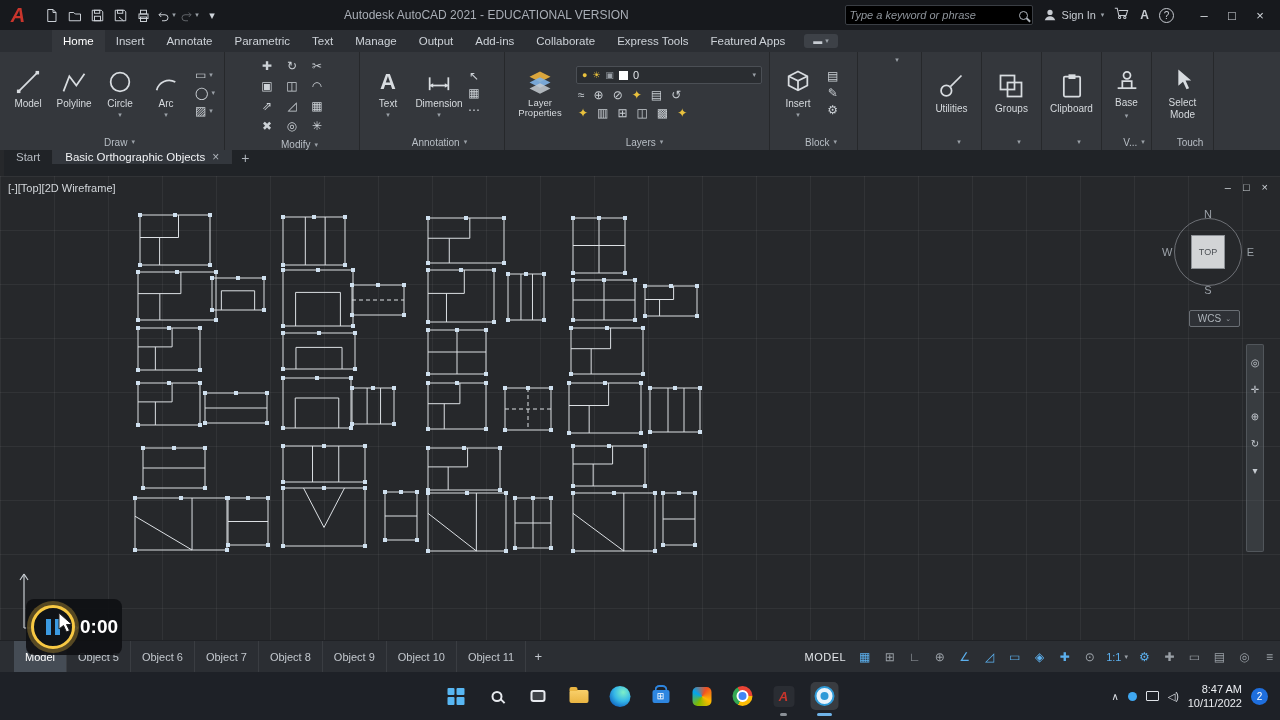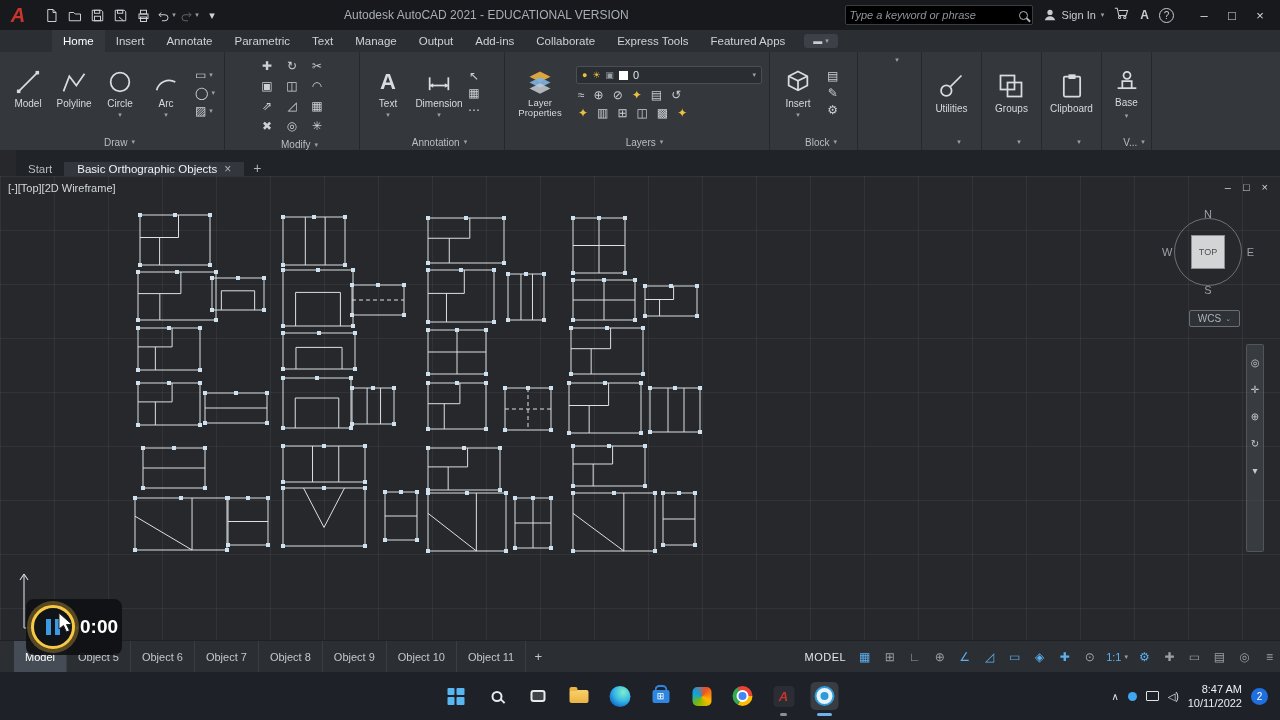--- a/index.html
+++ b/index.html
@@ -74,22 +74,22 @@
   .lstate{font-size:9px;color:#9aa0a7;}
   .lstate.y{color:var(--accent-yellow,#e9c13d);}
   .swatch{width:9px;height:9px;background:#fff;flex:none;}
   .layerdd .right{margin-left:auto;}
   .lrow{display:flex;gap:9px;font-size:12px;color:#c8cdd2;padding-left:2px;}
   .lrow .accent{color:var(--accent-yellow,#e9c13d);}
   .bigbtn{display:flex;flex-direction:column;align-items:center;gap:3px;color:#d6dade;
     font-size:10px;text-align:center;line-height:1.15;}
 
   
-  .filetabs{position:absolute;top:150px;left:16px;right:0;height:26px;background:#202327;
-    display:flex;align-items:flex-end;z-index:27;}
+  .filetabs{position:absolute;top:150px;left:4px;right:0;height:26px;background:#202327;
+    display:flex;align-items:flex-start;z-index:27;}
   .ftab{display:flex;align-items:center;gap:7px;padding:0 12px;font-size:11.5px;color:#b6bbc2;
     border-right:1px solid #33363b;}
   .ftab.active{background:#33373d;color:#f0f2f5;}
   .ftab-close{color:#aeb4bb;font-size:12px;}
   .ftab-plus{width:26px;display:flex;align-items:center;justify-content:center;color:#aeb4bb;font-size:14px;}
 
   
   .viewport{position:absolute;top:176px;left:0;height:464px;width:1280px;background:#26282b;
     background-image:linear-gradient(rgba(255,255,255,.05) 1px,transparent 1px),
       linear-gradient(90deg,rgba(255,255,255,.05) 1px,transparent 1px);
@@ -553,20 +553,35 @@
           <span>Base</span>
           <span class="ddc">▾</span>
         </div>
       </div>
       <div class="panel-label">
           <span>V...</span>
           <span class="dd">▾</span>
         </div>
     </div>
 
+    <div class="panel" style="width:62px">
+      <div class="panel-body center">
+        <div class="bigbtn">
+          <span class="ticon">
+              <svg viewBox="0 0 24 24">
+                <polygon points="8,3 8,17 12,13.5 15,20 17.2,19 14.2,12.5 19,12.5" fill="#d8dce0" stroke="none"></polygon>
+              </svg>
+            </span>
+          <span>Select Mode</span>
+        </div>
+      </div>
+      <div class="panel-label">
+          <span>Touch</span>
+        </div>
+    </div>
   </section>
 
   <div class="filetabs">
     <div id="ftabs" style="display:flex">
         <div class="ftab">
           <span>Start</span>
         </div>
         <div class="ftab active">
           <span>Basic Orthographic Objects</span>
           <span class="ftab-close">×</span>

